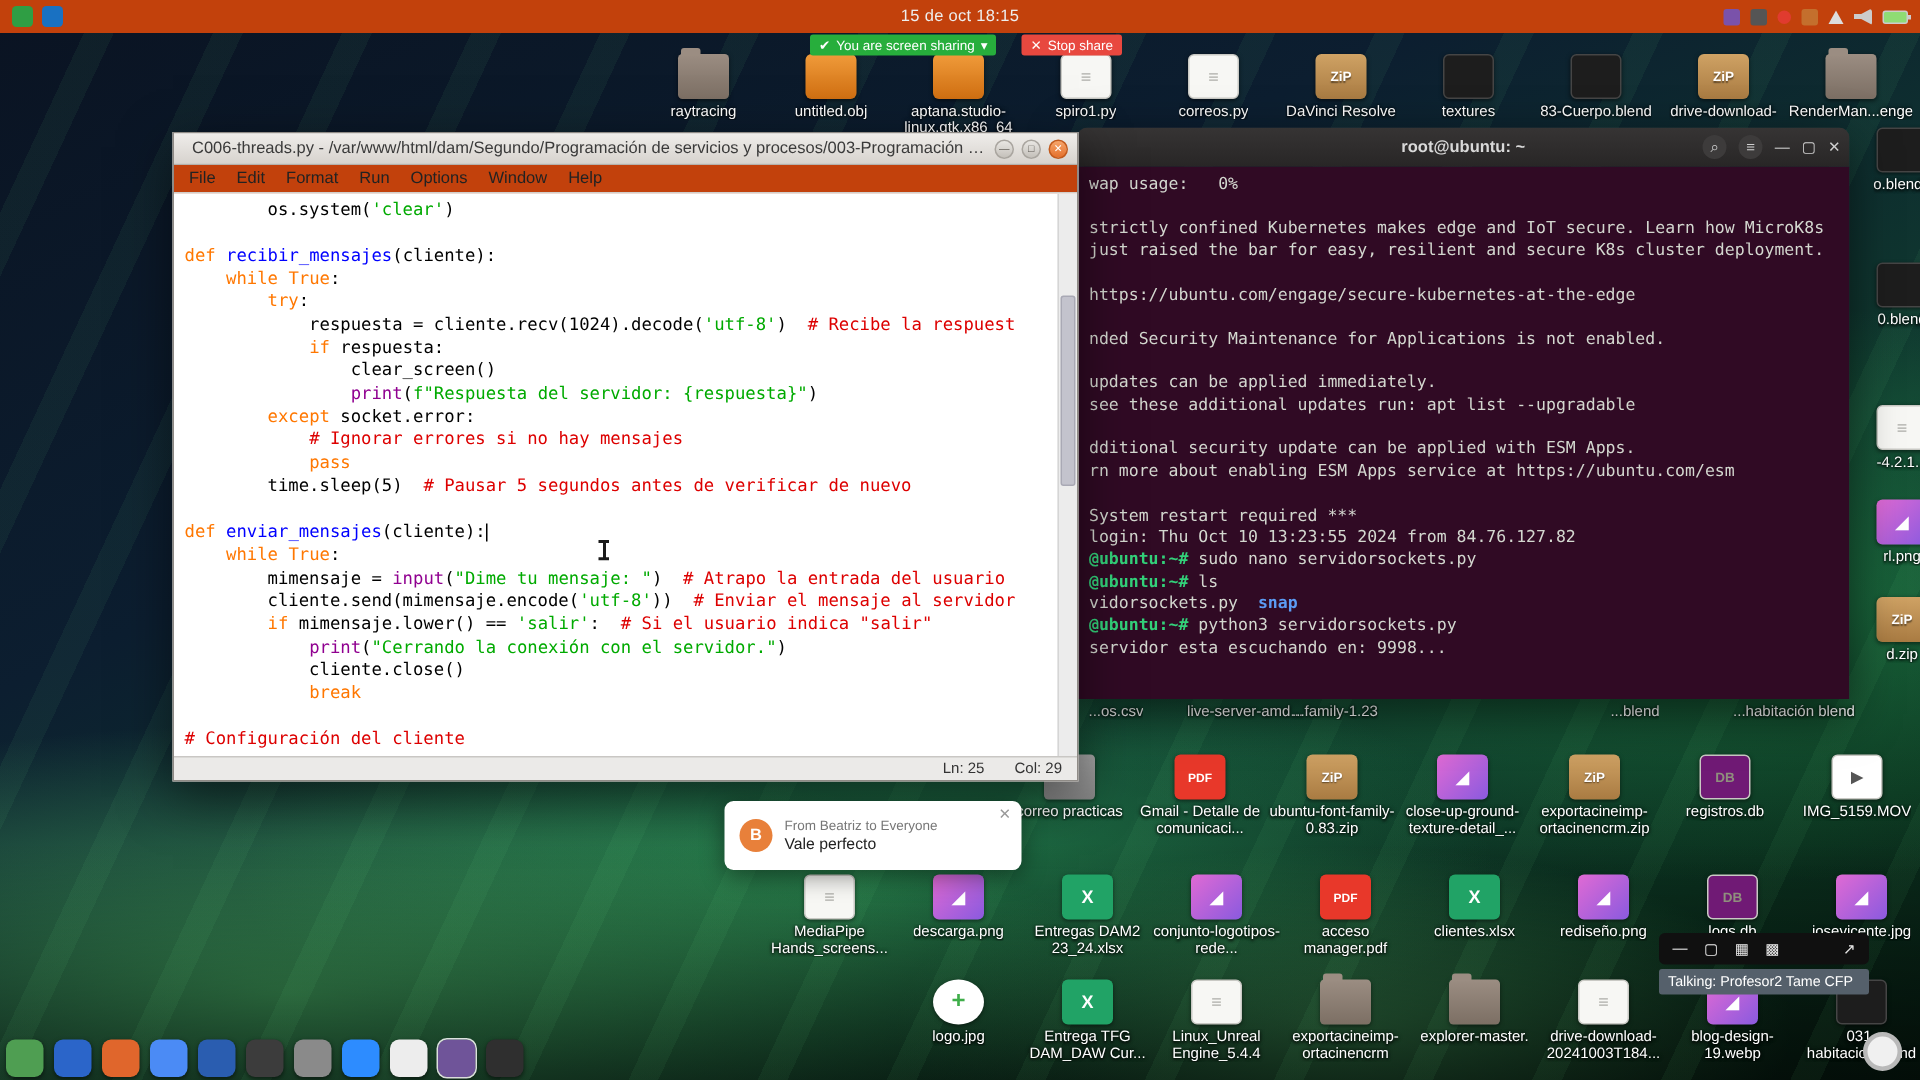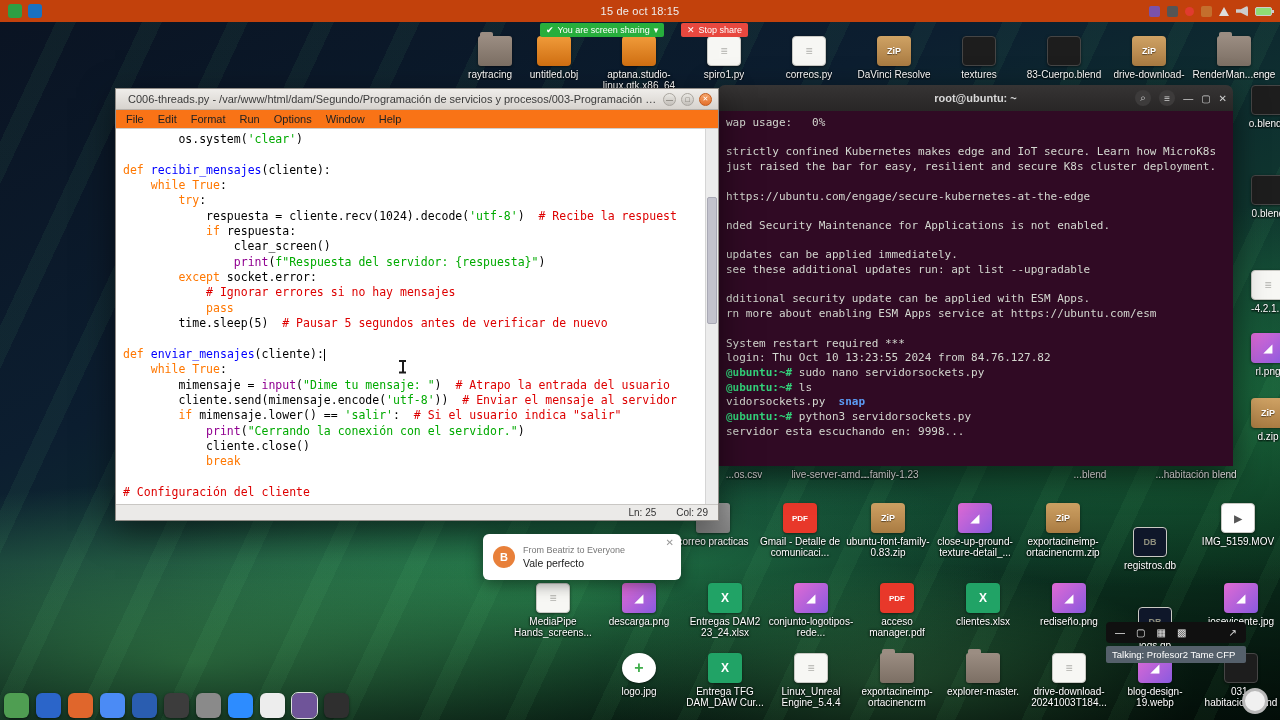--- a/index.html
+++ b/index.html
@@ -55,38 +55,38 @@
   .k-fgrey { background:linear-gradient(#a8a8a8,#878787); position:relative; border-radius:3px; }
   .k-fgrey::before { content:""; position:absolute; top:-4px; left:2px; width:13px; height:5px;
     background:#a8a8a8; border-radius:2px 2px 0 0; }
   .k-zip { background:linear-gradient(#cfa264,#a97b42); text-shadow:0 1px 1px rgba(0,0,0,.5); }
   .k-file { background:#f7f7f4; border:1px solid #c9c9c4; color:#b0b0ab; font-size:12px; }
   .k-obj { background:linear-gradient(#f09b3a,#d06f12); }
   .k-dark { background:#1d1d1d; border:1px solid #454545; }
   .k-img { background:linear-gradient(135deg,#e06ad4,#8a5adf); font-size:11px; }
   .k-pdf { background:#e8382a; font-size:8px; }
   .k-xlsx { background:#21a366; font-size:12px; }
-  .k-db { background:#0f172a; border:1px solid #c9c9c4; color:#8f8f7d;margin-top:24px; }
+  .k-db { background:#701a75; border:1px solid #c9c9c4; color:#8f8f7d; }
   .k-mov { background:#fff; border:1px solid #c9c9c4; color:#555; font-size:10px; }
   .k-logo { background:#fff; color:#3fae4a; font-size:16px; border-radius:50%; }
   .di-label { margin-top:3px; max-width:86px; max-height:22px; overflow:hidden; text-align:center;
     font-size:10px; line-height:11px; color:#fff; word-break:break-word;
     text-shadow:0 1px 2px #000, 0 0 3px rgba(0,0,0,.85); }
 
   
   .idle { position:absolute; left:115px; top:88px; width:604px; height:433px; z-index:10;
     background:#fff; border:1px solid #8f8b86; box-shadow:0 10px 32px rgba(0,0,0,.5);
     display:flex; flex-direction:column; }
   .idle-tb { height:21px; background:linear-gradient(#efedea,#d7d3ce); border-bottom:1px solid #b5b1ac;
     display:flex; align-items:center; padding:0 6px; font-size:11px; color:#3a3a3a; }
   .idle-title { flex:1; white-space:nowrap; overflow:hidden; text-overflow:ellipsis; padding-left:6px; }
   .wbtn { width:13px; height:13px; border-radius:50%; margin-left:5px; background:linear-gradient(#e9e7e3,#c4c0ba);
     border:1px solid #a9a59f; display:flex; align-items:center; justify-content:center; font-size:7px; color:#5c5852; }
   .wbtn.close { background:linear-gradient(#f6a56b,#e4702c); border-color:#c25a1d; color:#fff; }
-  .idle-menu { height:19px; background:#f97316; border-bottom:1px solid #d0cecb; display:flex;
+  .idle-menu { height:19px; background:#c2410c; border-bottom:1px solid #d0cecb; display:flex;
     align-items:center; font-size:11px; color:#222; padding-left:3px; }
   .idle-menu span { padding:2px 7px; }
   .idle-body { flex:1; position:relative; background:#fff; overflow:hidden; }
   .code { position:absolute; left:0; top:0; right:13px; bottom:0; padding:3px 0 0 7px;
     font:11.5px/15.35px "DejaVu Sans Mono", monospace; white-space:pre; color:#000; overflow:hidden; }
   .sg-t { color:#000; } .sg-k { color:#ff7700; } .sg-d { color:#0000ff; }
   .sg-s { color:#00aa00; } .sg-c { color:#dd0000; } .sg-b { color:#900090; }
   .sg-cur { display:inline-block; width:0; border-left:1.5px solid #000; height:12px; vertical-align:text-bottom; }
   .scroll { position:absolute; right:0; top:0; bottom:0; width:13px; background:#ececec; border-left:1px solid #d5d5d5; }
   .thumb { position:absolute; left:1px; right:1px; top:18%; height:34%; background:#c3c3cd;
@@ -164,21 +164,21 @@
   <span>✔</span>
   <span>You are screen sharing</span>
   <span>▾</span>
 </div>
 <div class="stop-share">
   <span>✕</span>
   <span>Stop share</span>
 </div>
 
 <div class="desktop" id="desktop">
-    <div class="di" style="left: 426px; top: 36px; align-items: flex-end;">
+    <div class="di" style="left: 426px; top: 36px;">
       <div class="g k-folder"></div>
       <div class="di-label">raytracing</div>
     </div>
     <div class="di" style="left: 511px; top: 36px;">
       <div class="g k-obj"></div>
       <div class="di-label">untitled.obj</div>
     </div>
     <div class="di" style="left: 596px; top: 36px;">
       <div class="g k-obj"></div>
       <div class="di-label">aptana.studio-linux.gtk.x86_64</div>

